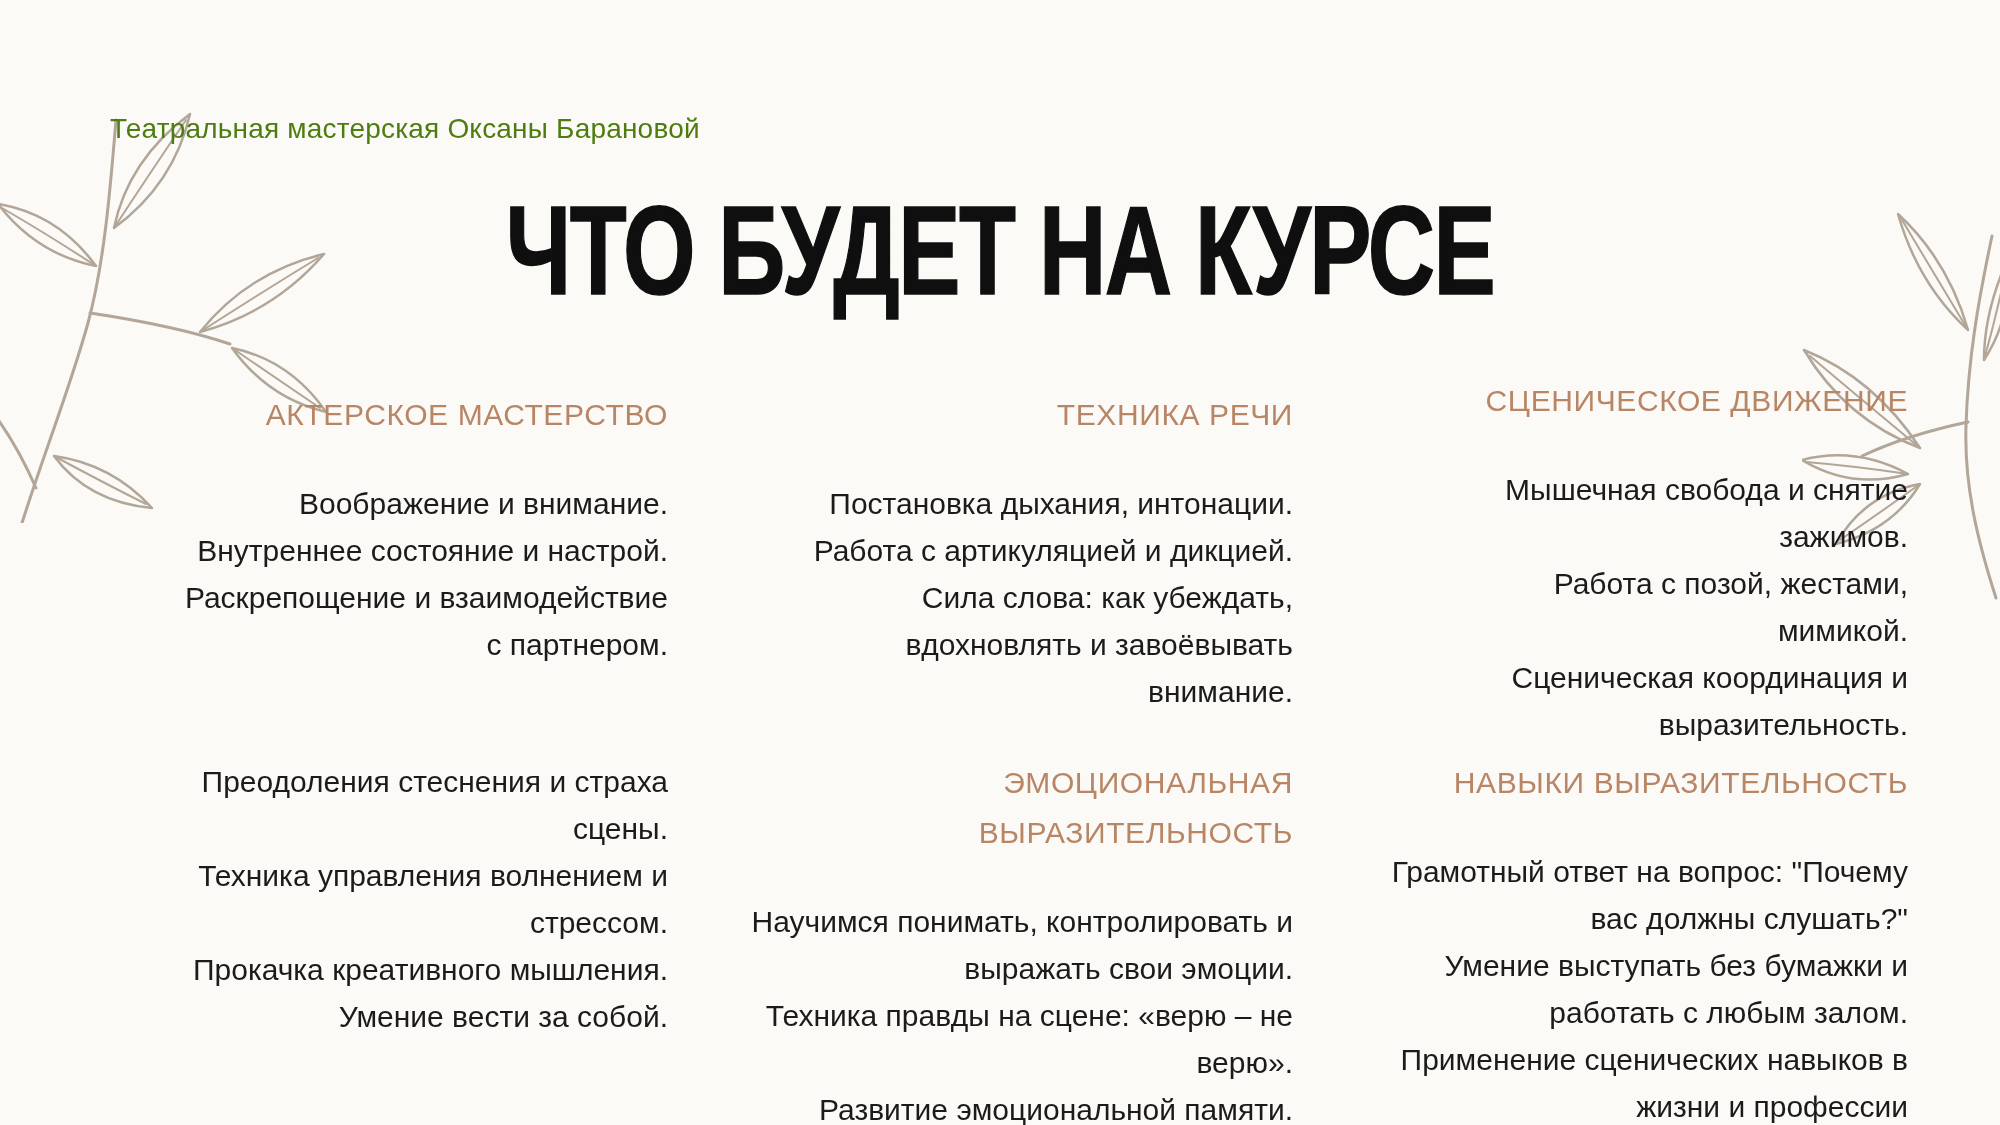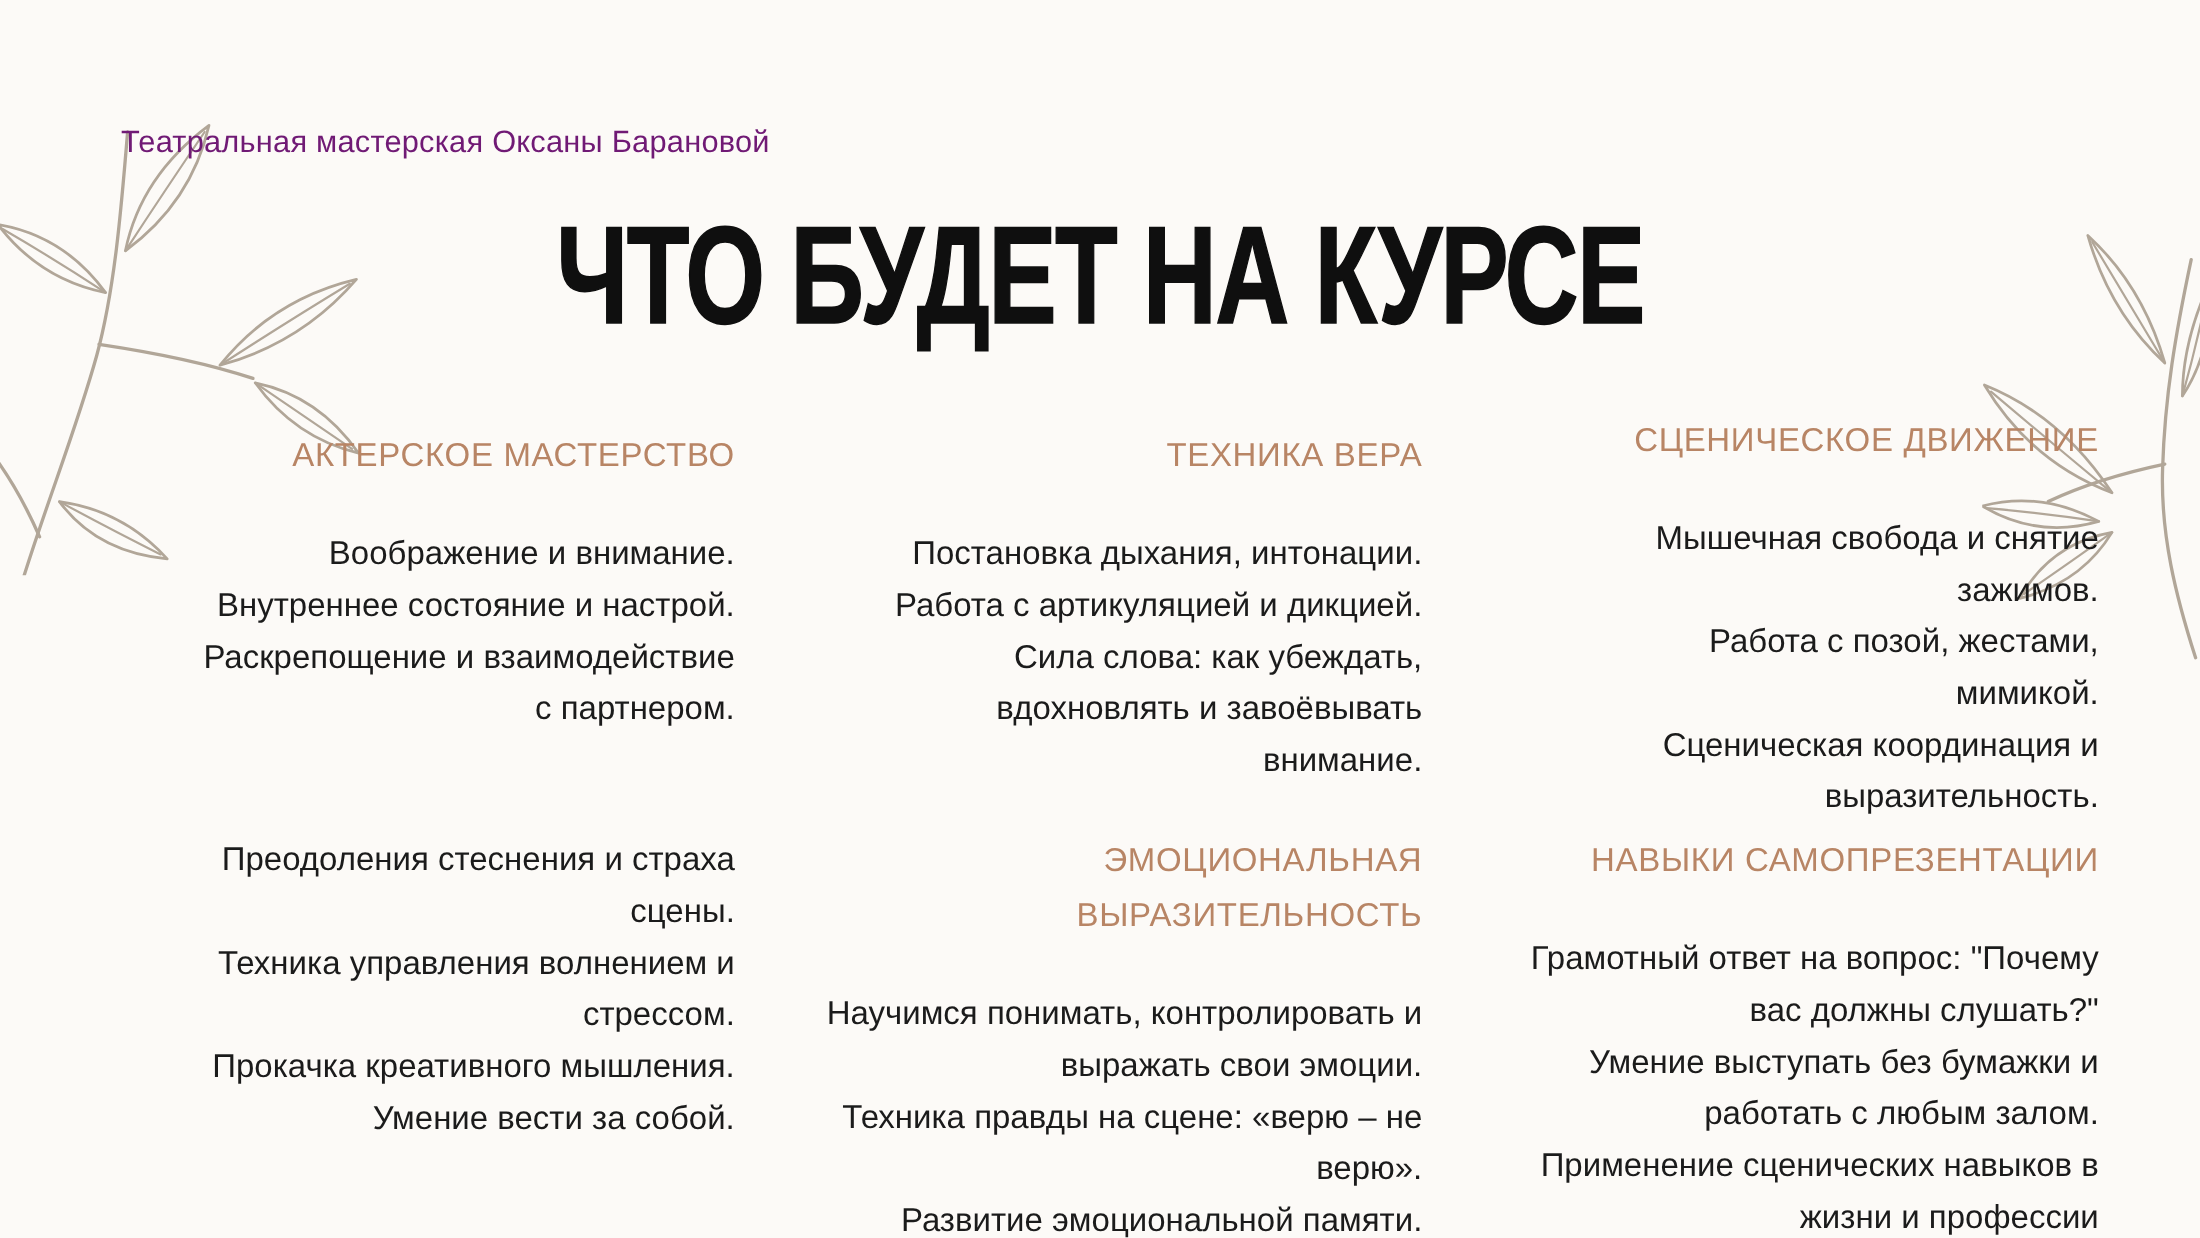--- a/index.html
+++ b/index.html
@@ -17,21 +17,21 @@
     font-family:"Liberation Sans","DejaVu Sans",sans-serif;
     color:var(--text);
   }
   .brand{
     position:absolute;
     left:110px;
     top:112px;
     font-size:28px;
     line-height:34px;
     letter-spacing:0.2px;
-    color:#701a75;
+    color:#4d7c0f;
     white-space:nowrap;
   }
   .title{
     position:absolute;
     left:0;right:0;
     top:188px;
     text-align:center;
     font-size:126px;
     line-height:126px;
     font-weight:700;
@@ -125,21 +125,21 @@
 
   <main class="sections">
     <section class="cell">
       <h2 class="sec-title">АКТЕРСКОЕ МАСТЕРСТВО</h2>
       <p class="sec-body">Воображение и внимание.
 Внутреннее состояние и настрой.
 Раскрепощение и взаимодействие
 с партнером.</p>
     </section>
     <section class="cell">
-      <h2 class="sec-title">ТЕХНИКА ВЕРА</h2>
+      <h2 class="sec-title">ТЕХНИКА РЕЧИ</h2>
       <p class="sec-body">Постановка дыхания, интонации.
 Работа с артикуляцией и дикцией.
 Сила слова: как убеждать,
 вдохновлять и завоёвывать
 внимание.</p>
     </section>
     <section class="cell raised">
       <h2 class="sec-title">СЦЕНИЧЕСКОЕ ДВИЖЕНИЕ</h2>
       <p class="sec-body">Мышечная свобода и снятие
 зажимов.
@@ -159,21 +159,21 @@
     <section class="cell">
       <h2 class="sec-title">ЭМОЦИОНАЛЬНАЯ
 ВЫРАЗИТЕЛЬНОСТЬ</h2>
       <p class="sec-body">Научимся понимать, контролировать и
 выражать свои эмоции.
 Техника правды на сцене: «верю – не
 верю».
 Развитие эмоциональной памяти.</p>
     </section>
     <section class="cell">
-      <h2 class="sec-title">НАВЫКИ САМОПРЕЗЕНТАЦИИ</h2>
+      <h2 class="sec-title">НАВЫКИ ВЫРАЗИТЕЛЬНОСТЬ</h2>
       <p class="sec-body">Грамотный ответ на вопрос: "Почему
 вас должны слушать?"
 Умение выступать без бумажки и
 работать с любым залом.
 Применение сценических навыков в
 жизни и профессии</p>
     </section>
   </main>
 </div>
 

